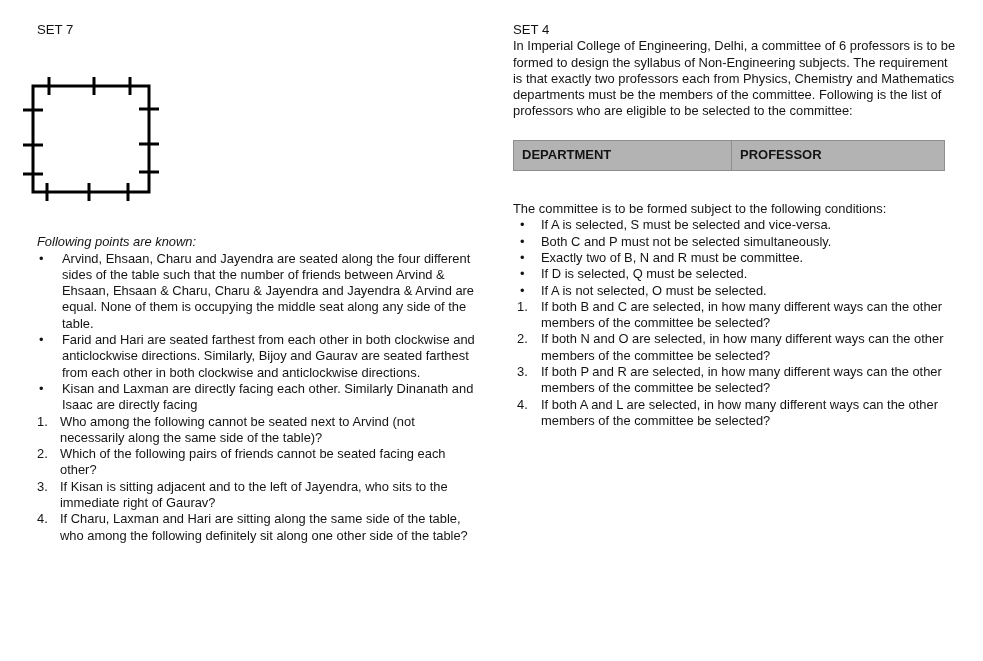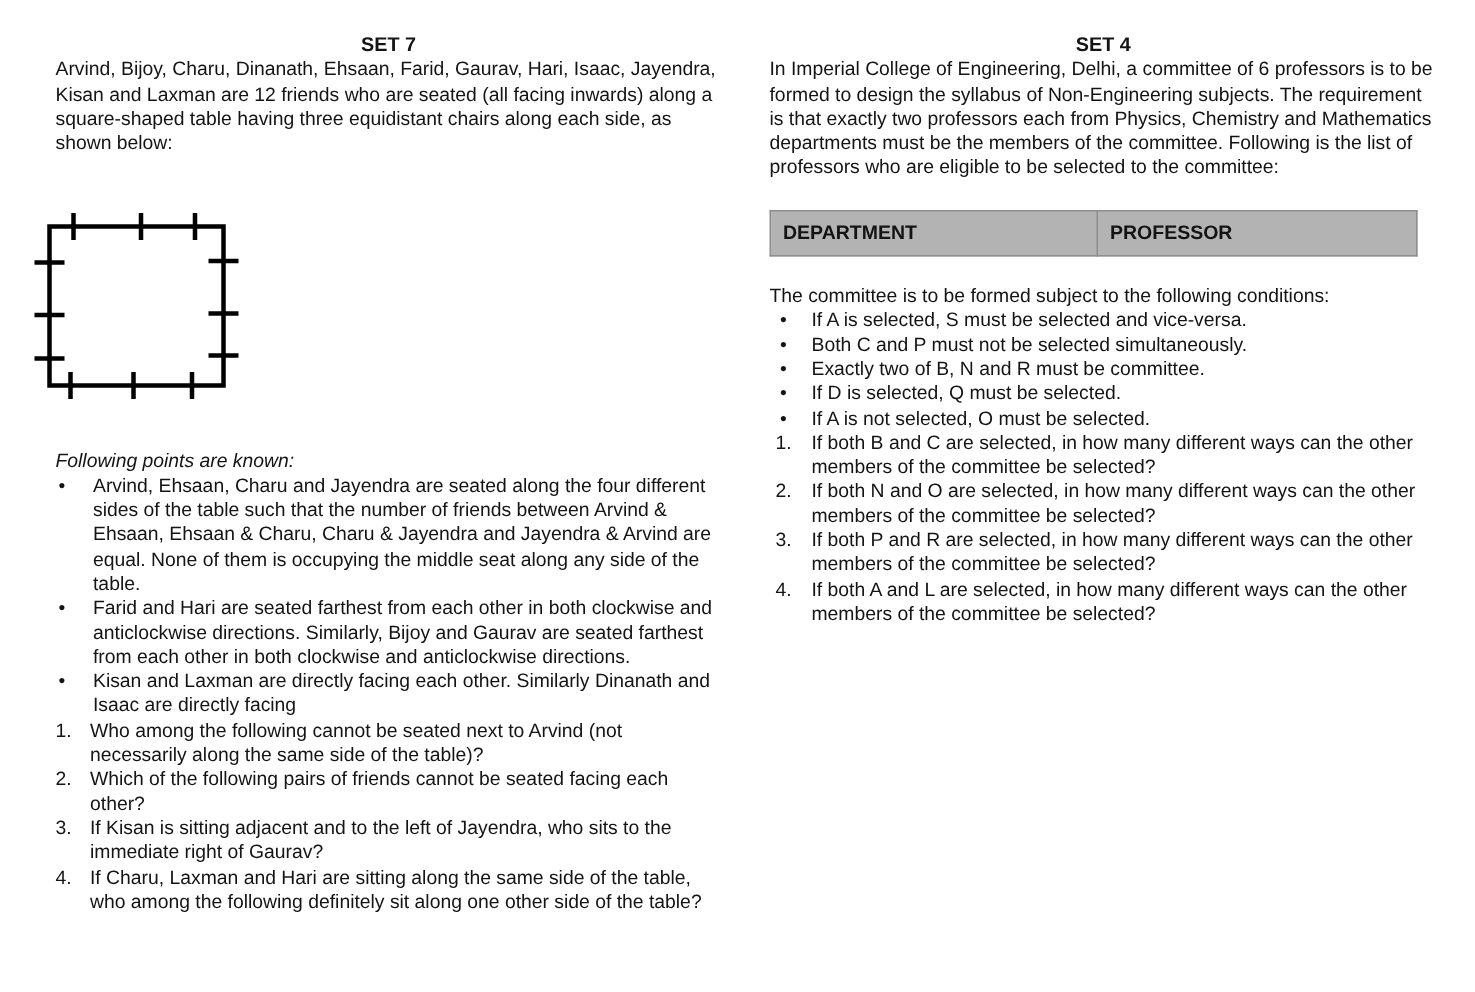--- a/index.html
+++ b/index.html
@@ -8,21 +8,21 @@
     font-family: "Liberation Sans", "DejaVu Sans", sans-serif;
     color: #141414;
     -webkit-font-smoothing: antialiased;
   }
   .page { position: relative; width: 983px; height: 661px; overflow: hidden; background: #ffffff; }
 
   .col { position: absolute; top: 22px; font-size: 12.9px; line-height: 16.3px; }
   .col-left  { left: 37px;  width: 444px; }
   .col-right { left: 513px; width: 445px; }
 
-  .set-title { margin: 0; font-size: 13.2px; line-height: 16.3px; font-weight: bold; text-align: center; }
+  .set-title { margin: 0; font-size: 13.2px; line-height: 16.3px; font-weight: normal; }
   .para { margin: 0; }
 
   .diagram-wrap { margin: 36px 0 0 -22px; height: 132px; }
 
   .points-heading { margin: 28px 0 0 0; font-style: italic; }
 
   ul.plain, ol.plain { list-style: none; margin: 0; padding: 0; }
   ul.plain { margin-top: 0; }
   li.row { display: flex; align-items: flex-start; }
   .marker { flex: none; }
@@ -50,33 +50,32 @@
     font-weight: normal;
   }
   table.dept-table th {
     background: #b3b3b3;
     font-weight: bold;
     padding-top: 6px; padding-bottom: 7px;
   }
   table.dept-table col.c1 { width: 218px; }
   table.dept-table tr.alt td { background: #efefef; }
 
-  .conditions-heading { margin: 18px 0 0 0; }
+  .conditions-heading { margin: 30px 0 0 0; }
   .conditions { margin-top: 16px; }
 
   svg .table-line { stroke: #000000; stroke-width: 3; fill: none; }
 </style>
 </head>
 <body>
 
 <div class="page">
 
   <section class="col col-left">
     <h2 class="set-title">SET 7</h2>
-    <p class="para">Arvind, Bijoy, Charu, Dinanath, Ehsaan, Farid, Gaurav, Hari, Isaac, Jayendra, Kisan and Laxman are 12 friends who are seated (all facing inwards) along a square-shaped table having three equidistant chairs along each side, as shown below:</p>
 
     <div class="diagram-wrap">
       <svg width="146" height="130" viewBox="0 0 146 130" aria-hidden="true">
 
         <rect class="table-line" x="18" y="12" width="116" height="106"></rect>
 
         <line class="table-line" x1="34" y1="3" x2="34" y2="21"></line>
         <line class="table-line" x1="79" y1="3" x2="79" y2="21"></line>
         <line class="table-line" x1="115" y1="3" x2="115" y2="21"></line>
 

